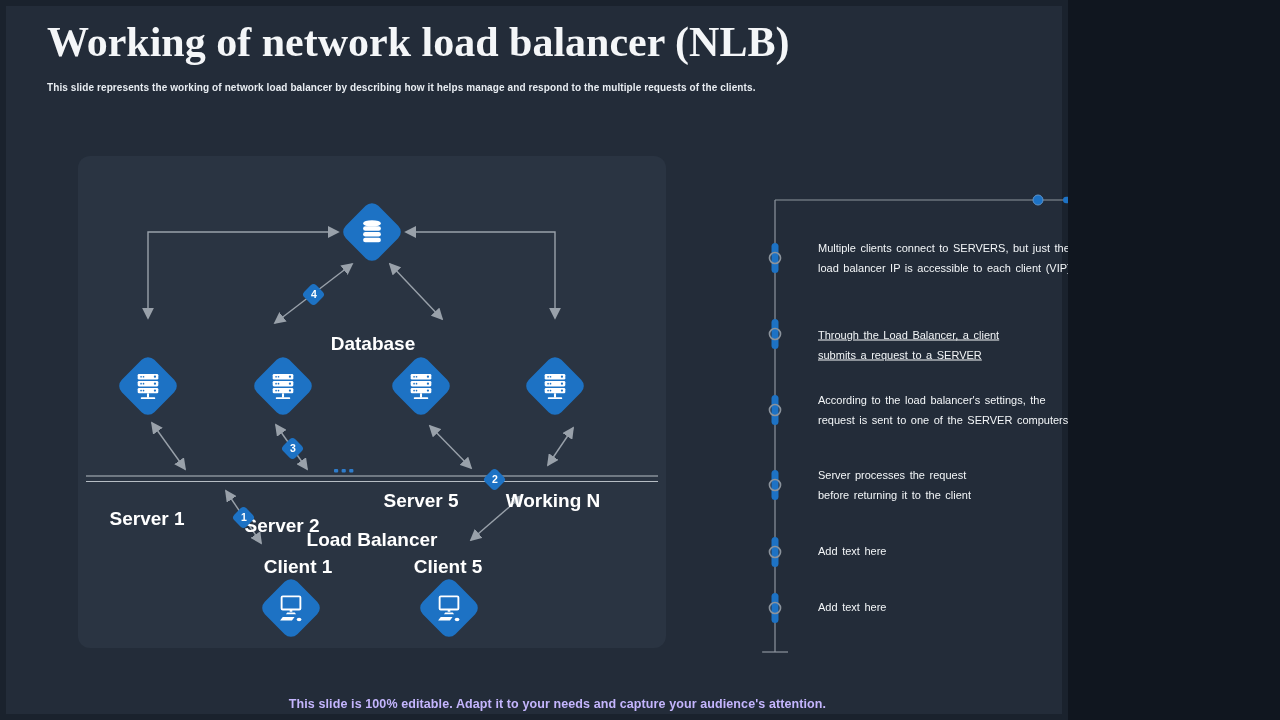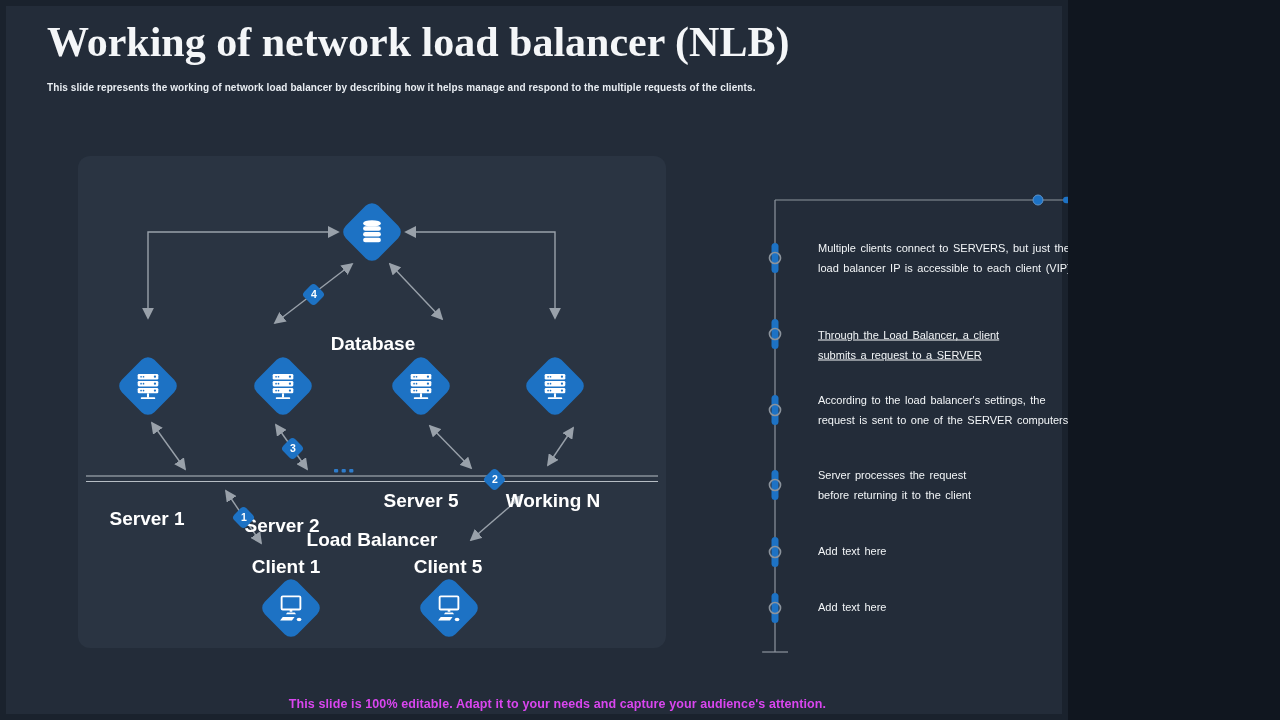--- a/index.html
+++ b/index.html
@@ -48,21 +48,21 @@
   .steps{position:absolute; left:760px; top:185px; width:460px; height:480px;}
   .steps svg.timeline{position:absolute; left:0; top:0;}
   .step-text{
     position:absolute; left:58px; transform:translateY(-50%);
     color:#f3f6f8; font-size:11px; line-height:19.5px; word-spacing:1.5px;
     white-space:pre-line; width:380px;
   }
   
   .footer{
     position:absolute; left:0; right:0; bottom:9px; margin:0;
-    text-align:center; font-size:12.5px; font-weight:700; color:#d946ef; letter-spacing:.1px;padding-left:47px;
+    text-align:center; font-size:12.5px; font-weight:700; color:#c4b5fd; letter-spacing:.1px;padding-left:47px;
   }
 </style>
 </head>
 <body>
 
 <div class="slide">
 
   <h1 class="title">Working of network load balancer (NLB)</h1>
   <p class="subtitle">This slide represents the working of network load balancer by  describing how it helps manage and respond to the multiple requests of the clients.</p>
 
@@ -104,21 +104,21 @@
         <rect x="271.2" y="313" width="4.2" height="3.6" rx="1"></rect>
       </g>
     </svg>
 
     <div class="dlabel" style="left:295px; top:177px;">Database</div>
     <div class="dlabel" style="left:69px;  top:352px;">Server 1</div>
     <div class="dlabel" style="left:204px; top:334px;margin-top:25px;">Server 2</div>
     <div class="dlabel" style="left:343px; top:334px;">Server 5</div>
     <div class="dlabel" style="left:475px; top:334px;">Working N</div>
     <div class="dlabel" style="left:294px; top:333px;margin-top:40px;">Load Balancer</div>
-    <div class="dlabel" style="left:208px; top:400px;">Client 1</div>
+    <div class="dlabel" style="left:220px; top:400px;">Client 1</div>
     <div class="dlabel" style="left:370px; top:400px;">Client 5</div>
 
     <div class="diamond" style="left:271px; top:53px;">
       <svg class="icon" width="30" height="30" viewBox="0 0 32 32" fill="#ffffff">
         <ellipse cx="16" cy="6.8" rx="9.5" ry="3.4"></ellipse>
         <rect x="6.5" y="9.8" width="19" height="4.8" rx="2.4"></rect>
         <rect x="6.5" y="16" width="19" height="4.8" rx="2.4"></rect>
         <rect x="6.5" y="22.2" width="19" height="4.8" rx="2.4"></rect>
       </svg>
     </div>

